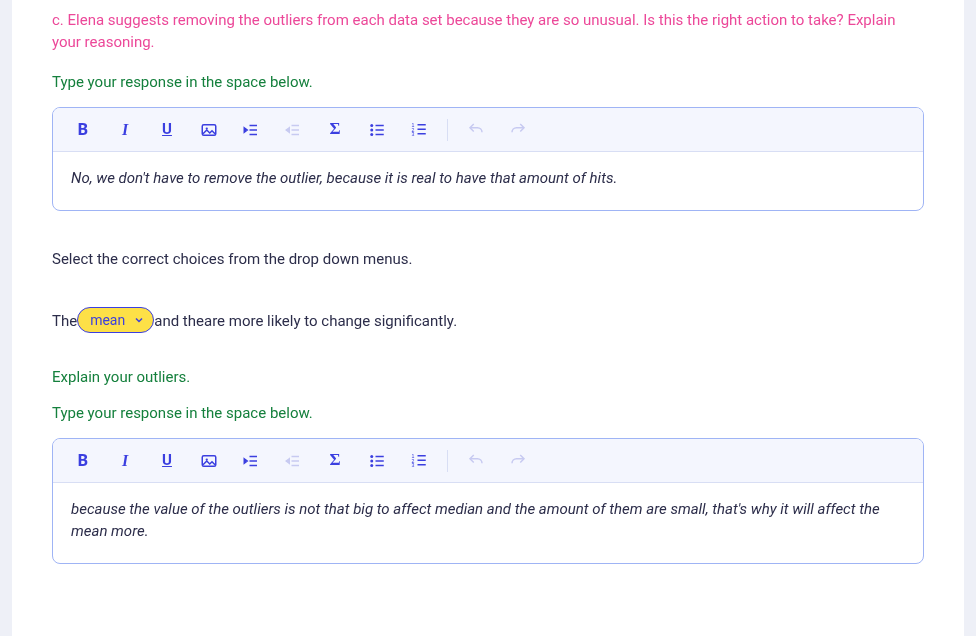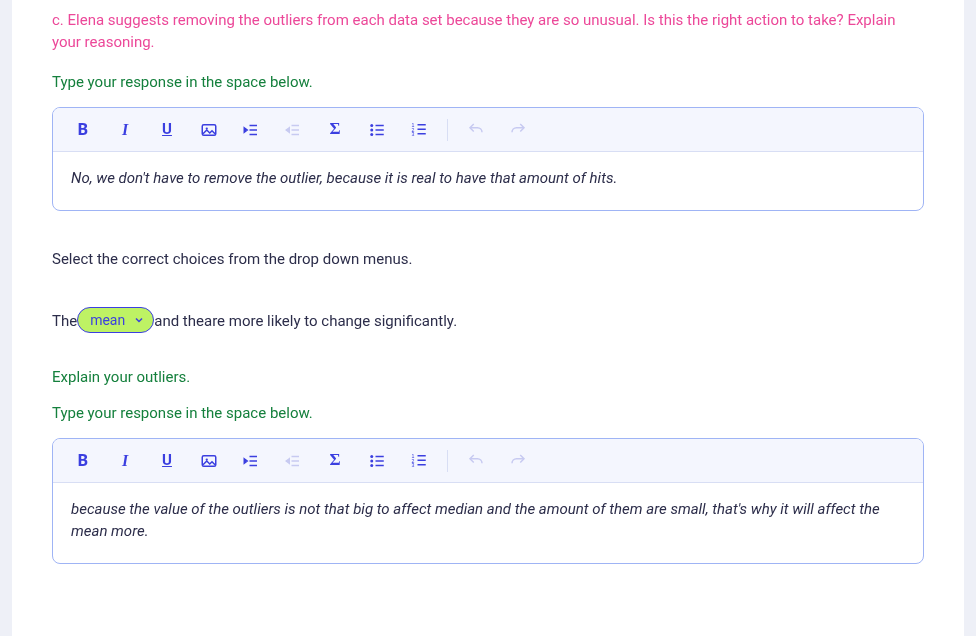--- a/index.html
+++ b/index.html
@@ -82,21 +82,21 @@
     display: inline-flex;
     align-items: center;
     border: 1px solid #3b3fe0;
     color: #3b3fe0;
     border-radius: 14px;
     height: 26px;
     padding: 0 8px 0 12px;
     font-size: 14px;
     cursor: pointer;
     gap: 8px;
-    background:#bef264;
+    background:#fde047;
   }
   .select-pill svg { width: 12px; height: 12px; }
   .bold-glyph { font-weight: 800; font-size:16px; }
   .italic-glyph { font-style: italic; font-weight: 700; font-family: Georgia, serif; font-size:16px; }
   .under-glyph { text-decoration: underline; font-weight: 700; font-size:15px; }
   .sigma-glyph { font-weight: 700; font-family: Georgia, serif; font-size:17px; }
 </style>
 </head>
 <body>
 

